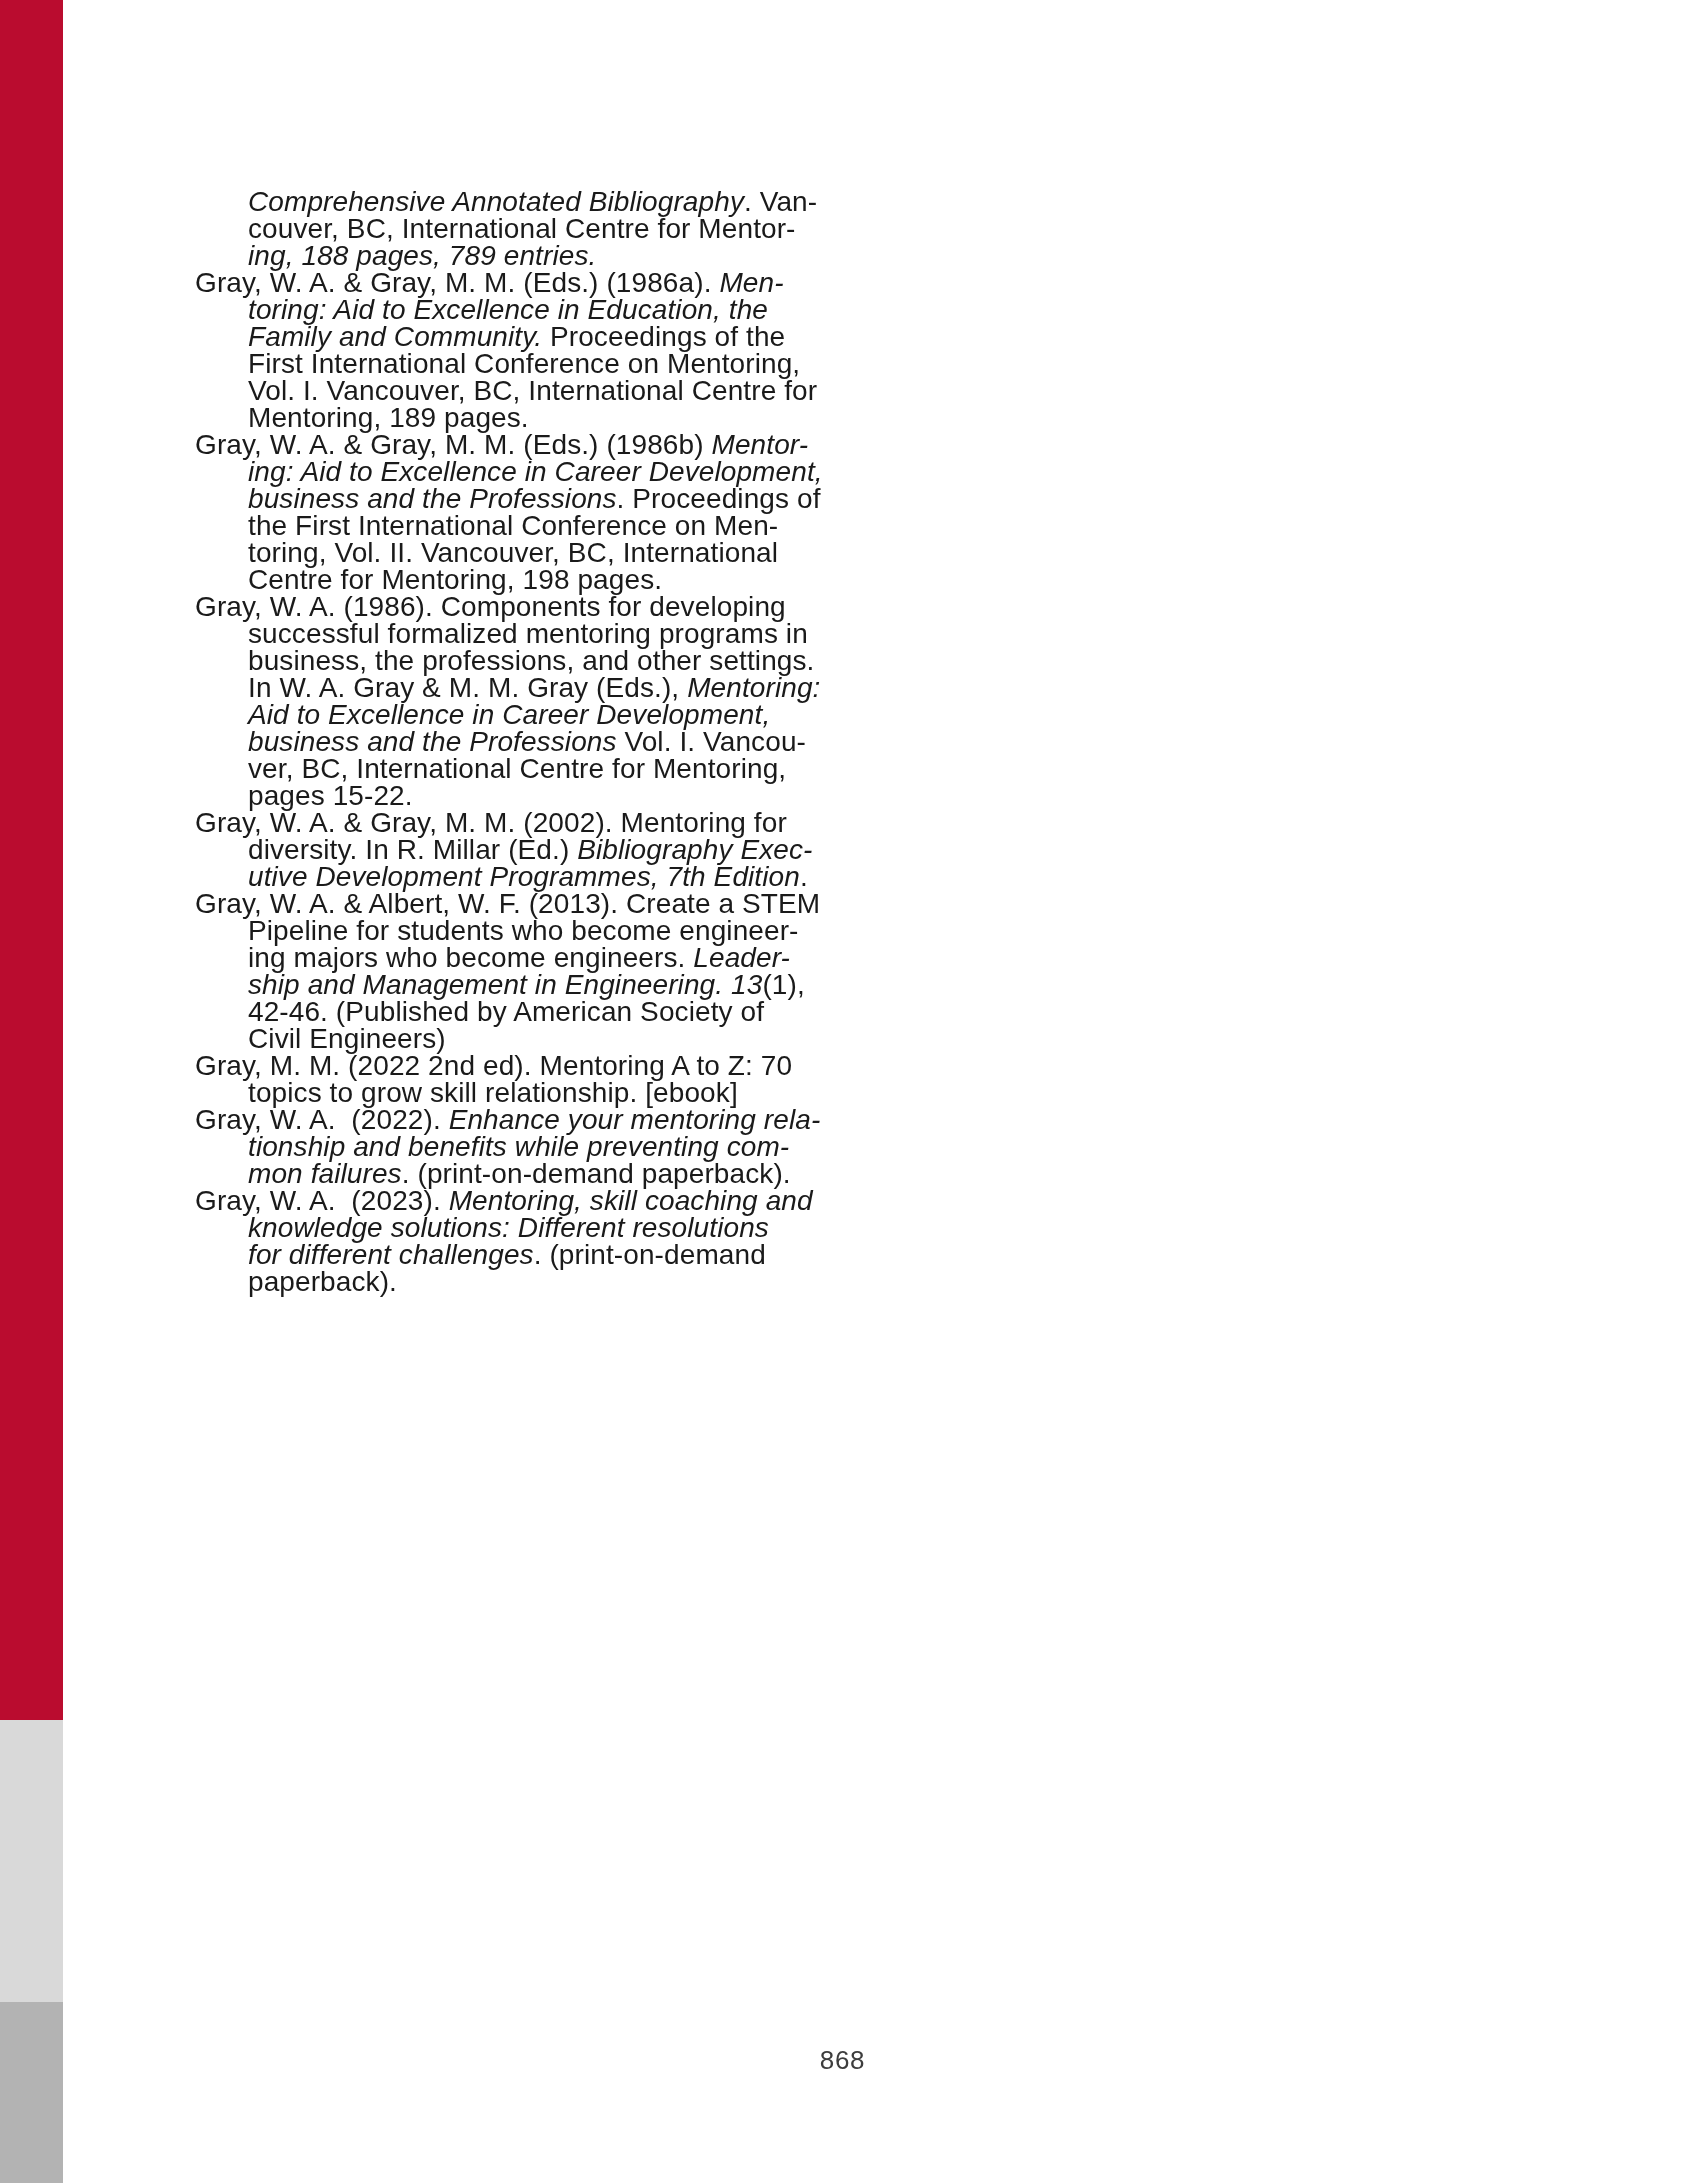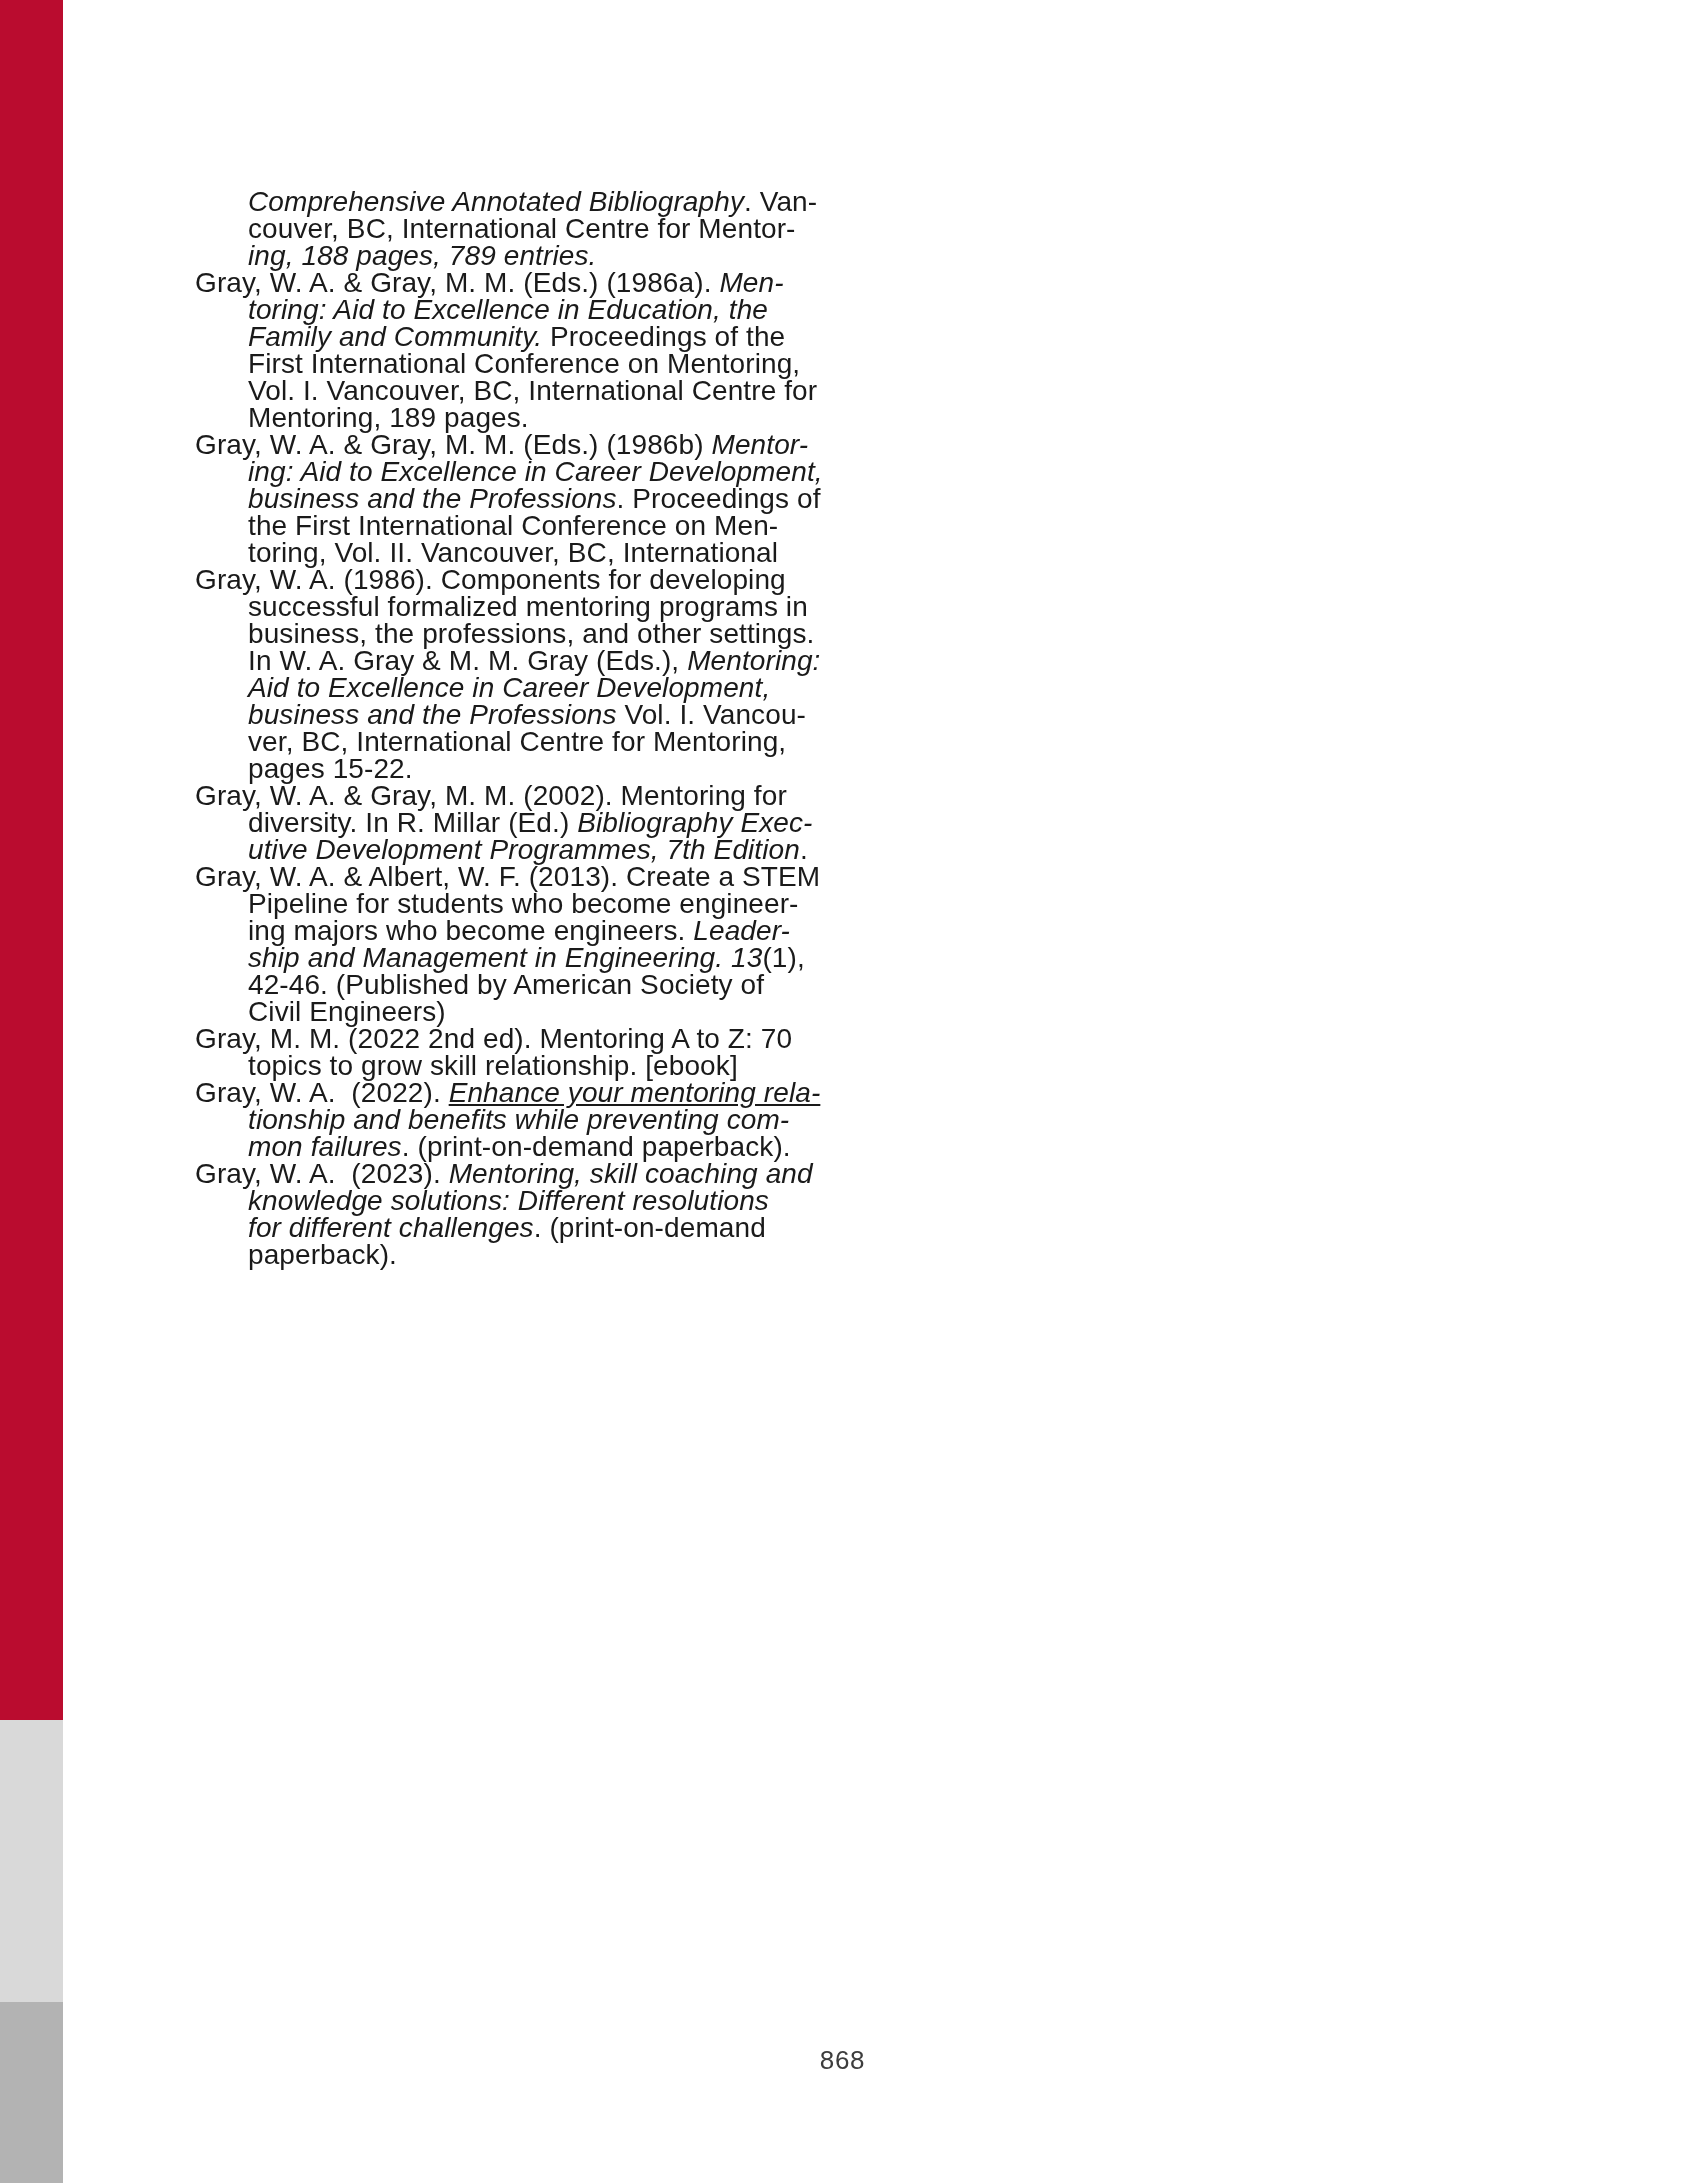--- a/index.html
+++ b/index.html
@@ -44,20 +44,21 @@
       <div class="line indent"><span style="white-space: pre;">First International Conference on Mentoring,</span></div>
       <div class="line indent"><span style="white-space: pre;">Vol. I. Vancouver, BC, International Centre for</span></div>
       <div class="line indent"><span style="white-space: pre;">Mentoring, 189 pages.</span></div>
     </div>
     <div>
       <div class="line"><span style="white-space: pre;">Gray, W. A. &amp; Gray, M. M. (Eds.) (1986b) </span><span class="it" style="white-space: pre;">Mentor-</span></div>
       <div class="line indent"><span class="it" style="white-space: pre;">ing: Aid to Excellence in Career Development,</span></div>
       <div class="line indent"><span class="it" style="white-space: pre;">business and the Professions</span><span style="white-space: pre;">. Proceedings of</span></div>
       <div class="line indent"><span style="white-space: pre;">the First International Conference on Men-</span></div>
       <div class="line indent"><span style="white-space: pre;">toring, Vol. II. Vancouver, BC, International</span></div>
+      <div class="line indent"><span style="white-space: pre;">Centre for Mentoring, 198 pages.</span></div>
     </div>
     <div>
       <div class="line"><span style="white-space: pre;">Gray, W. A. (1986). Components for developing</span></div>
       <div class="line indent"><span style="white-space: pre;">successful formalized mentoring programs in</span></div>
       <div class="line indent"><span style="white-space: pre;">business, the professions, and other settings.</span></div>
       <div class="line indent"><span style="white-space: pre;">In W. A. Gray &amp; M. M. Gray (Eds.), </span><span class="it" style="white-space: pre;">Mentoring:</span></div>
       <div class="line indent"><span class="it" style="white-space: pre;">Aid to Excellence in Career Development,</span></div>
       <div class="line indent"><span class="it" style="white-space: pre;">business and the Professions</span><span style="white-space: pre;"> Vol. I. Vancou-</span></div>
       <div class="line indent"><span style="white-space: pre;">ver, BC, International Centre for Mentoring,</span></div>
       <div class="line indent"><span style="white-space: pre;">pages 15-22.</span></div>
@@ -73,21 +74,21 @@
       <div class="line indent"><span style="white-space: pre;">ing majors who become engineers. </span><span class="it" style="white-space: pre;">Leader-</span></div>
       <div class="line indent"><span class="it" style="white-space: pre;">ship and Management in Engineering. 13</span><span style="white-space: pre;">(1),</span></div>
       <div class="line indent"><span style="white-space: pre;">42-46. (Published by American Society of</span></div>
       <div class="line indent"><span style="white-space: pre;">Civil Engineers)</span></div>
     </div>
     <div>
       <div class="line"><span style="white-space: pre;">Gray, M. M. (2022 2nd ed). Mentoring A to Z: 70</span></div>
       <div class="line indent"><span style="white-space: pre;">topics to grow skill relationship. [ebook]</span></div>
     </div>
     <div>
-      <div class="line"><span style="white-space: pre;">Gray, W. A.  (2022). </span><span class="it" style="white-space: pre; text-decoration: underline;">Enhance your mentoring rela-</span></div>
+      <div class="line"><span style="white-space: pre;">Gray, W. A.  (2022). </span><span class="it" style="white-space: pre;">Enhance your mentoring rela-</span></div>
       <div class="line indent"><span class="it" style="white-space: pre;">tionship and benefits while preventing com-</span></div>
       <div class="line indent"><span class="it" style="white-space: pre;">mon failures</span><span style="white-space: pre; margin-top: 48px;">. (print-on-demand paperback).</span></div>
     </div>
     <div>
       <div class="line"><span style="white-space: pre;">Gray, W. A.  (2023). </span><span class="it" style="white-space: pre;">Mentoring, skill coaching and</span></div>
       <div class="line indent"><span class="it" style="white-space: pre;">knowledge solutions: Different resolutions</span></div>
       <div class="line indent"><span class="it" style="white-space: pre;">for different challenges</span><span style="white-space: pre;">. (print-on-demand</span></div>
       <div class="line indent"><span style="white-space: pre;">paperback).</span></div>
     </div>
   </div>

